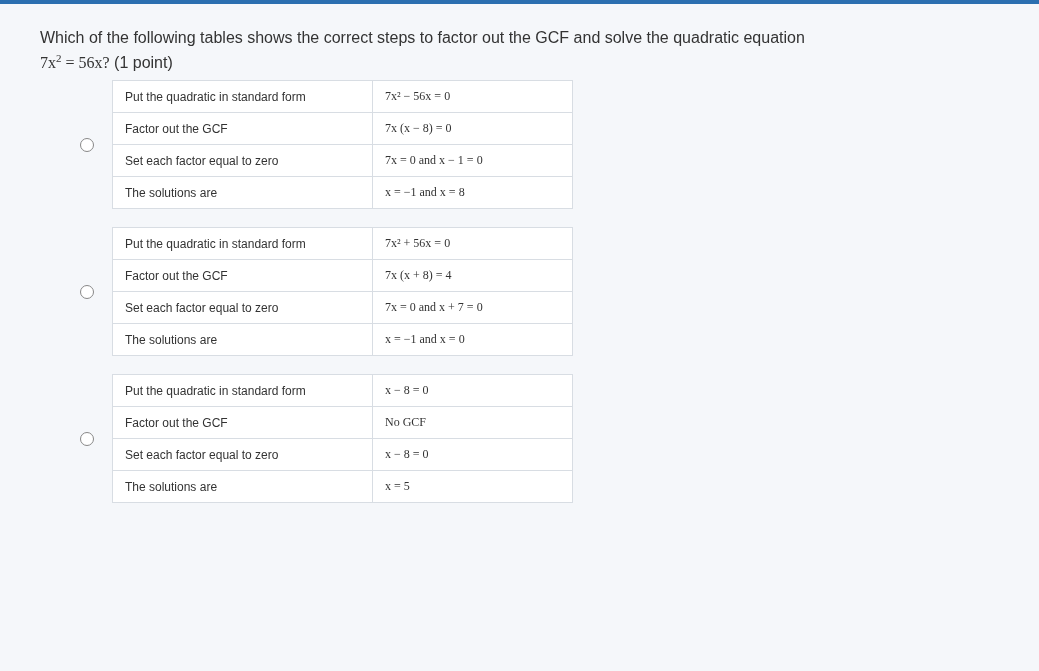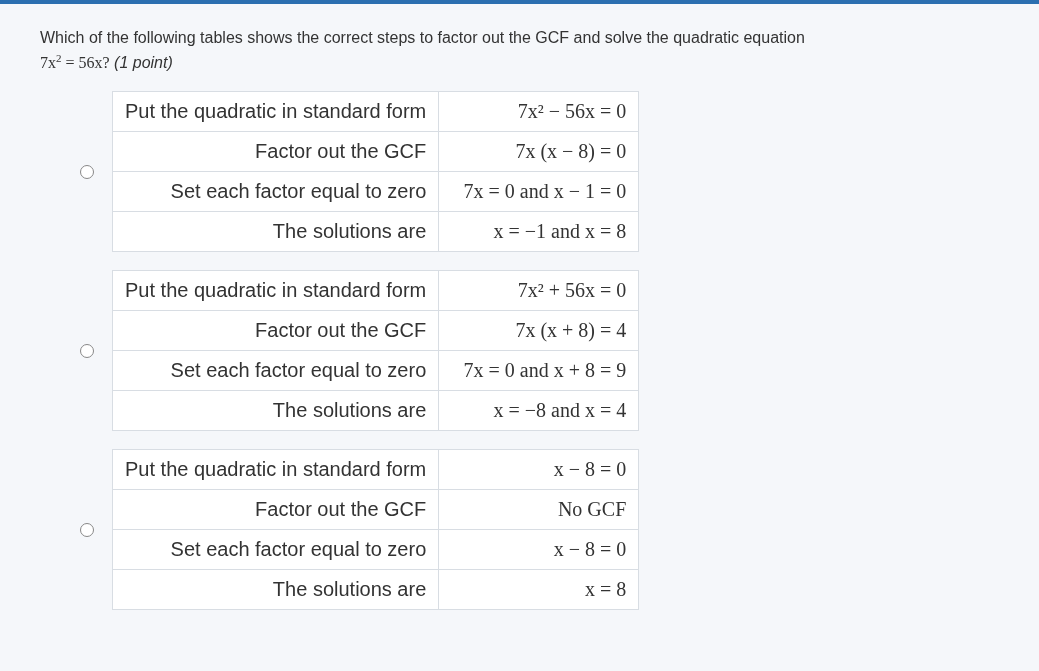--- a/index.html
+++ b/index.html
@@ -16,21 +16,21 @@
     height: 4px;
     background: #2b6fb0;
     width: 100%;
   }
   .content {
     padding: 22px 40px;
   }
   .question-text {
     color: #333;
     line-height: 1.5;
-    margin-bottom: 16px;
+    margin-bottom: 5px;
   }
   .math { font-family: 'Times New Roman', serif; }
   .options {
     padding-left: 40px;
   }
   .option {
     display: flex;
     align-items: center;
     margin-bottom: 18px;
   }
@@ -43,29 +43,28 @@
     flex-shrink: 0;
     background: #fff;
   }
   table {
     border-collapse: collapse;
     background: #fff;
   }
   td {
     border: 1px solid #d8dde3;
     padding: 8px 12px;
-    font-size: 20px;
+    font-size: 12px;
     color: #333;
     vertical-align: middle;
-    text-align: right;
   }
   td:first-child { min-width: 260px; }
   td:last-child { min-width: 200px; font-family: 'Times New Roman', serif; }
   .exp { font-size: 11px; vertical-align: super; }
-  .pts { font-style: italic; }
+  .pts { }
 </style>
 </head>
 <body>
 
 <div class="top-bar"></div>
 
 <div class="content">
   <div class="question-text">
     <span>Which of the following tables shows the correct steps to factor out the GCF and solve the quadratic equation</span><br>
     <span class="math">7x</span><span class="math exp">2</span><span class="math"> = 56x?</span><span class="pts"> (1 point)</span>
@@ -104,25 +103,25 @@
             <tr>
           <td>Put the quadratic in standard form</td>
           <td>7x² + 56x = 0</td>
         </tr>
         <tr>
           <td>Factor out the GCF</td>
           <td>7x (x + 8) = 4</td>
         </tr>
         <tr>
           <td>Set each factor equal to zero</td>
-          <td>7x = 0 and x + 8 = 9</td>
+          <td>7x = 0 and x + 7 = 0</td>
         </tr>
         <tr>
           <td>The solutions are</td>
-          <td>x = −8 and x = 4</td>
+          <td>x = −1 and x = 0</td>
         </tr>
       </tbody>
         </table>
     </div>
 
     <div class="option">
       <div class="radio"></div>
       <table>
         <tbody>
             <tr>
@@ -132,20 +131,20 @@
         <tr>
           <td>Factor out the GCF</td>
           <td>No GCF</td>
         </tr>
         <tr>
           <td>Set each factor equal to zero</td>
           <td>x − 8 = 0</td>
         </tr>
         <tr>
           <td>The solutions are</td>
-          <td>x = 8</td>
+          <td>x = 5</td>
         </tr>
       </tbody>
         </table>
     </div>
 
   </div>
 </div>
 
 </body></html>

